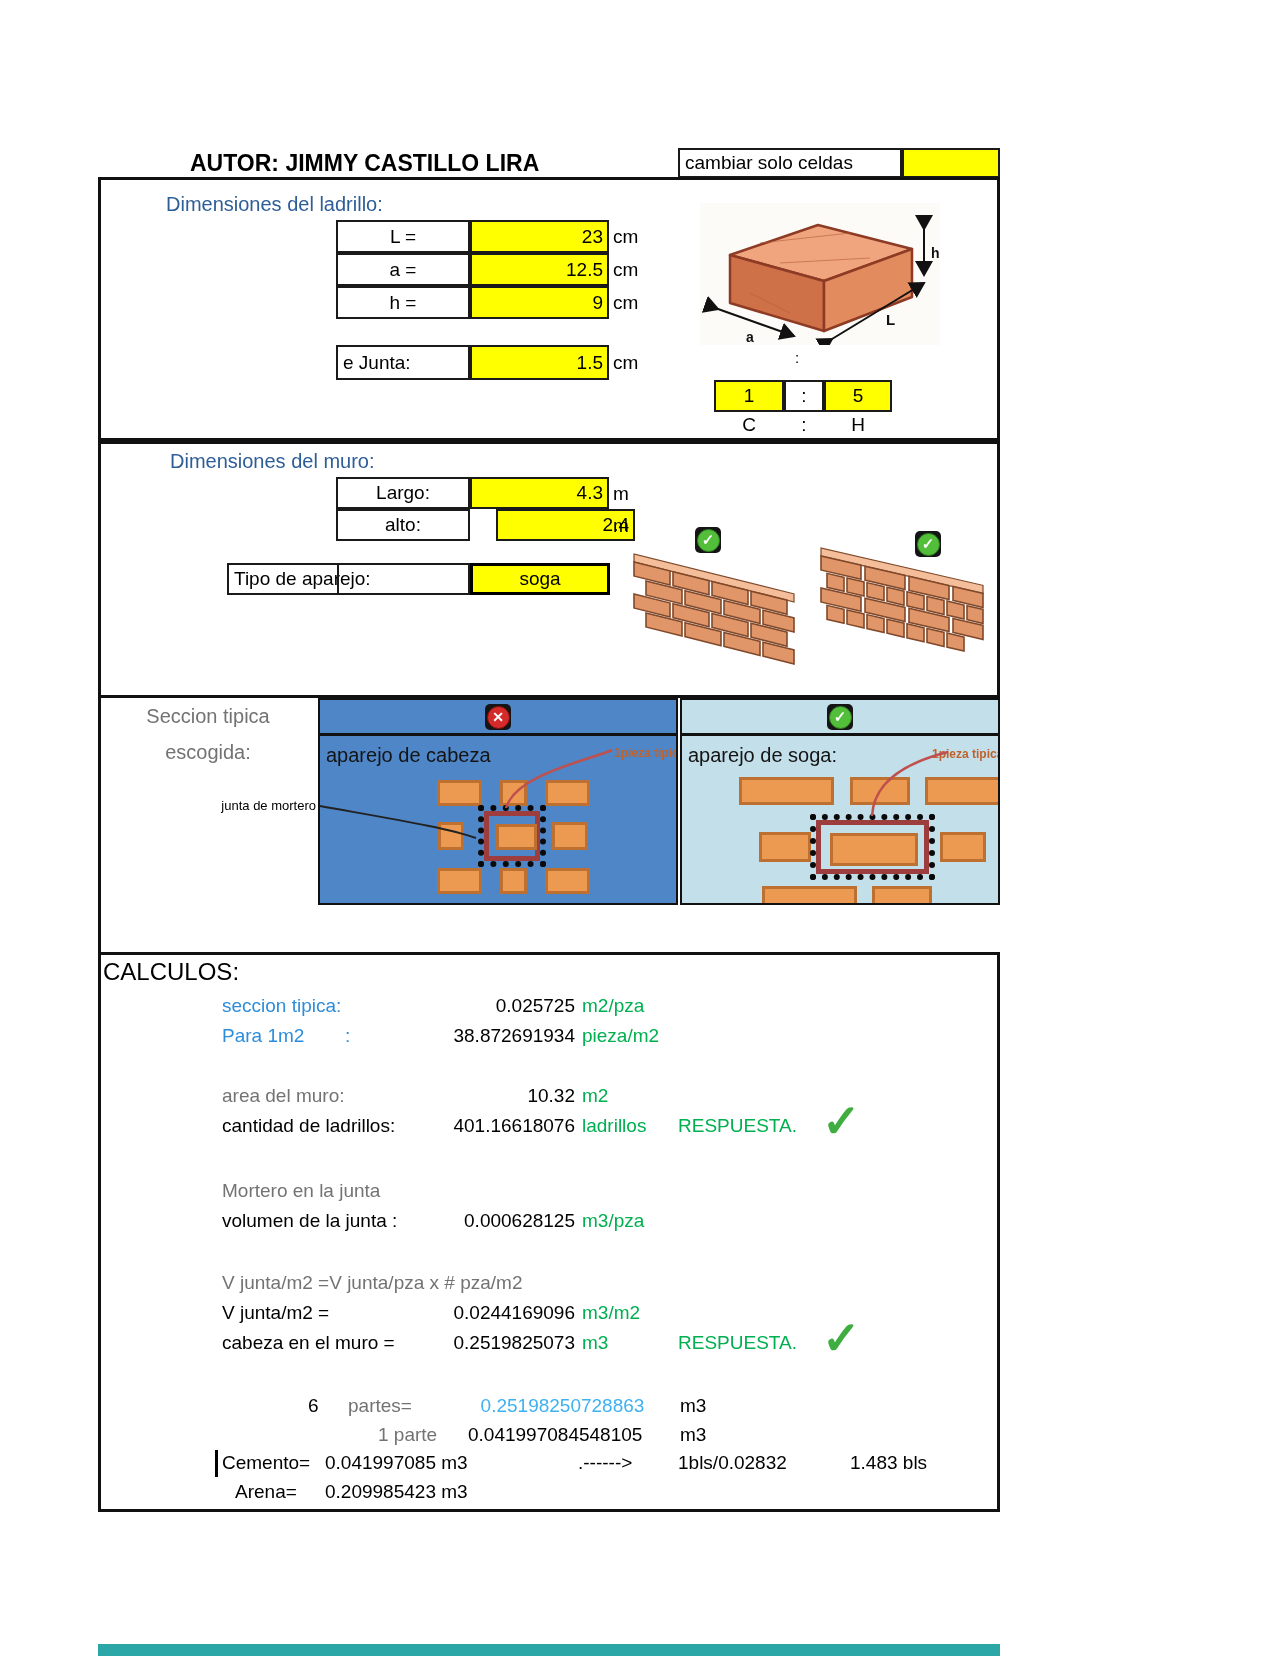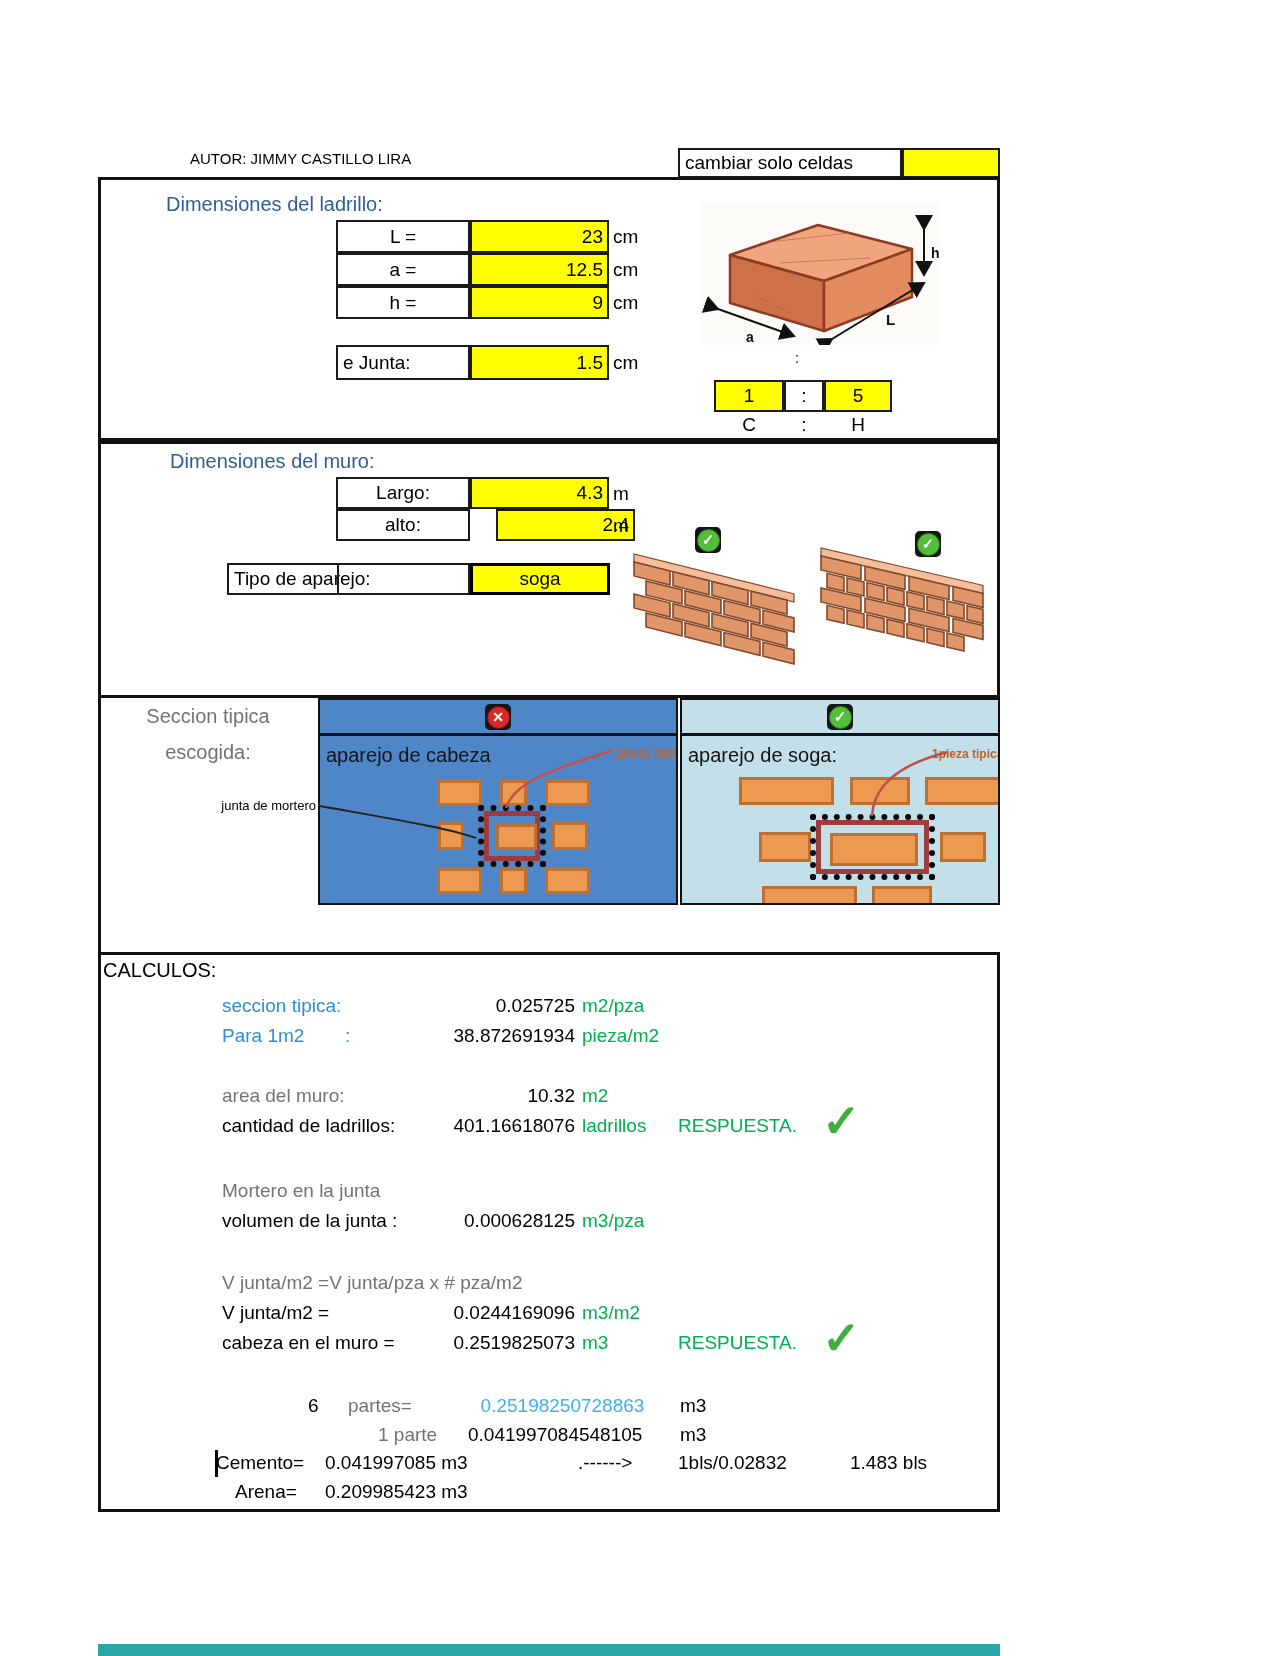--- a/index.html
+++ b/index.html
@@ -30,21 +30,21 @@
   .tag{position:absolute;font-size:12px;font-weight:700;color:#C0622C;white-space:nowrap}
   .ptitle{position:absolute;font-size:20px;color:#141414;white-space:nowrap}
   svg text{font-family:"Liberation Sans",sans-serif}
 </style>
 </head>
 <body>
 
 <div id="page">
 
 
-  <div class="t" style="left:190px;top:150px;font-size:15px;font-weight:400">AUTOR: JIMMY CASTILLO LIRA</div>
+  <div class="t" style="left:190px;top:150px;font-size:23px;font-weight:700">AUTOR: JIMMY CASTILLO LIRA</div>
   <div class="cell left" style="left:678px;top:148px;width:224px;height:30px">cambiar solo celdas</div>
   <div class="cell ycell" style="left:902px;top:148px;width:98px;height:30px"></div>
 
   <div class="box" style="left:98px;top:177px;width:902px;height:264px"></div>
   <div class="t blue" style="left:166px;top:192px">Dimensiones del ladrillo:</div>
 
   <div class="cell" style="left:336px;top:220px;width:134px;height:33px">L =</div>
   <div class="cell ycell num" style="left:470px;top:220px;width:139px;height:33px">23</div>
   <div class="t" style="left:613px;top:226px">cm</div>
 
@@ -213,21 +213,21 @@
     <div class="brick" style="left:190px;top:186px;width:60px;height:26px"></div>
   </div>
 
   <svg class="a" style="left:98px;top:698px;pointer-events:none" width="902" height="207" viewBox="0 0 902 207">
     <path d="M222,108 C300,122 350,130 378,140" fill="none" stroke="#222" stroke-width="2"></path>
     <path d="M514,52 C492,62 418,76 408,110" fill="none" stroke="#C0504D" stroke-width="2.5"></path>
     <path d="M850,54 C818,62 776,78 774,118" fill="none" stroke="#C0504D" stroke-width="2.5"></path>
   </svg>
 
   <div class="box" style="left:98px;top:952px;width:902px;height:560px"></div>
-  <div class="t" style="left:103px;top:958px;font-size:20px">CALCULOS:</div>
+  <div class="t" style="left:103px;top:958px;font-size:24px">CALCULOS:</div>
 
   <div class="t brightblue" style="left:222px;top:995px">seccion tipica:</div>
   <div class="t rnum" style="top:995px">0.025725</div>
   <div class="t green" style="left:582px;top:995px">m2/pza</div>
 
   <div class="t brightblue" style="left:222px;top:1025px">Para 1m2</div>
   <div class="t brightblue" style="left:345px;top:1025px">:</div>
   <div class="t rnum" style="top:1025px">38.872691934</div>
   <div class="t green" style="left:582px;top:1025px">pieza/m2</div>
 
@@ -262,21 +262,21 @@
   <div class="t" style="left:308px;top:1395px">6</div>
   <div class="t darkblue" style="left:348px;top:1395px">partes=</div>
   <div class="t cyan" style="left:470px;top:1395px;width:185px;text-align:center">0.25198250728863</div>
   <div class="t" style="left:680px;top:1395px">m3</div>
 
   <div class="t darkblue" style="left:378px;top:1424px">1 parte</div>
   <div class="t" style="left:468px;top:1424px">0.041997084548105</div>
   <div class="t" style="left:680px;top:1424px">m3</div>
 
   <div class="a" style="left:215px;top:1450px;width:3px;height:27px;background:#000"></div>
-  <div class="t" style="left:216px;top:1452px">Cemento=</div>
+  <div class="t" style="left:222px;top:1452px">Cemento=</div>
   <div class="t" style="left:325px;top:1452px">0.041997085 m3</div>
   <div class="t" style="left:578px;top:1452px">.------&gt;</div>
   <div class="t" style="left:678px;top:1452px">1bls/0.02832</div>
   <div class="t" style="left:850px;top:1452px">1.483 bls</div>
 
   <div class="t" style="left:235px;top:1481px">Arena=</div>
   <div class="t" style="left:325px;top:1481px">0.209985423 m3</div>
 
   <div class="a" style="left:98px;top:1644px;width:902px;height:12px;background:#2BA7A7"></div>
 

